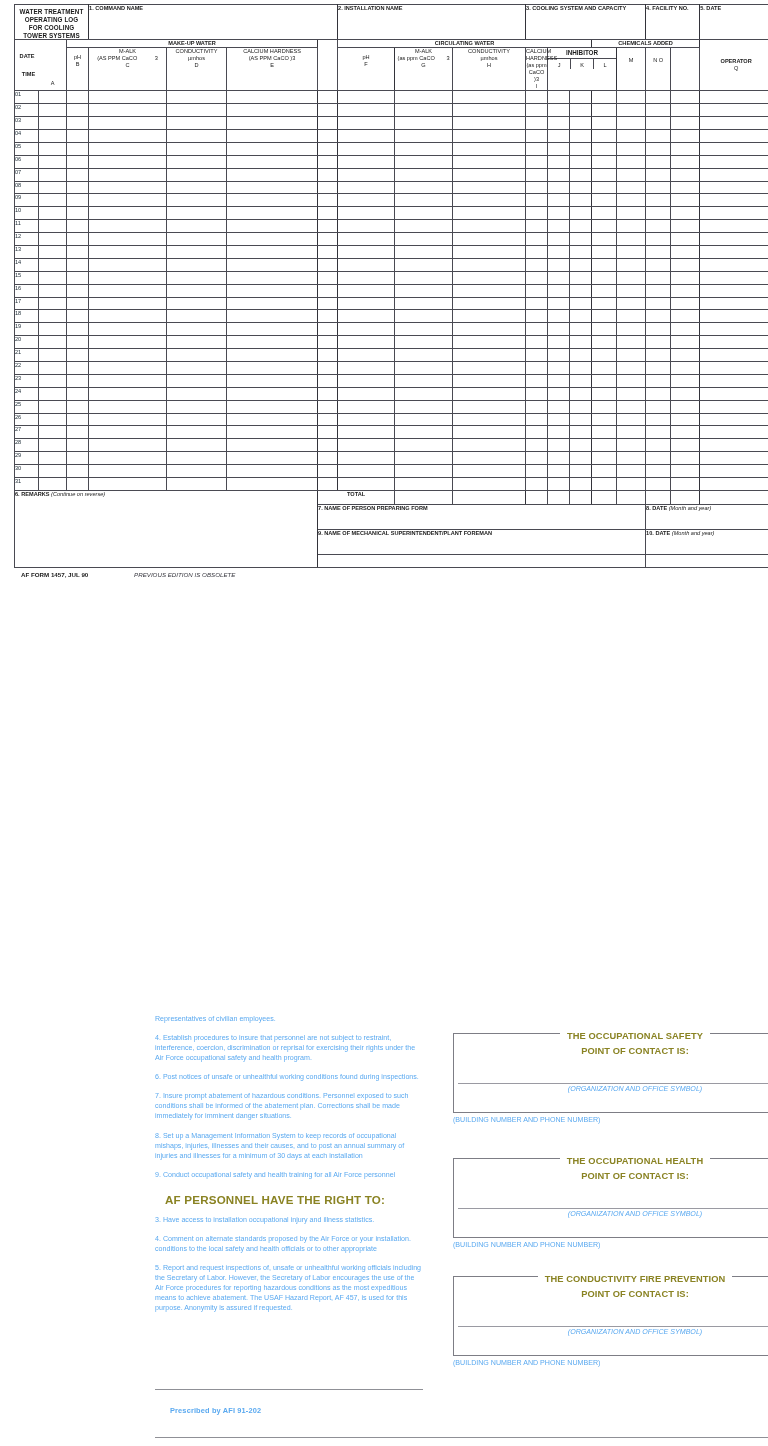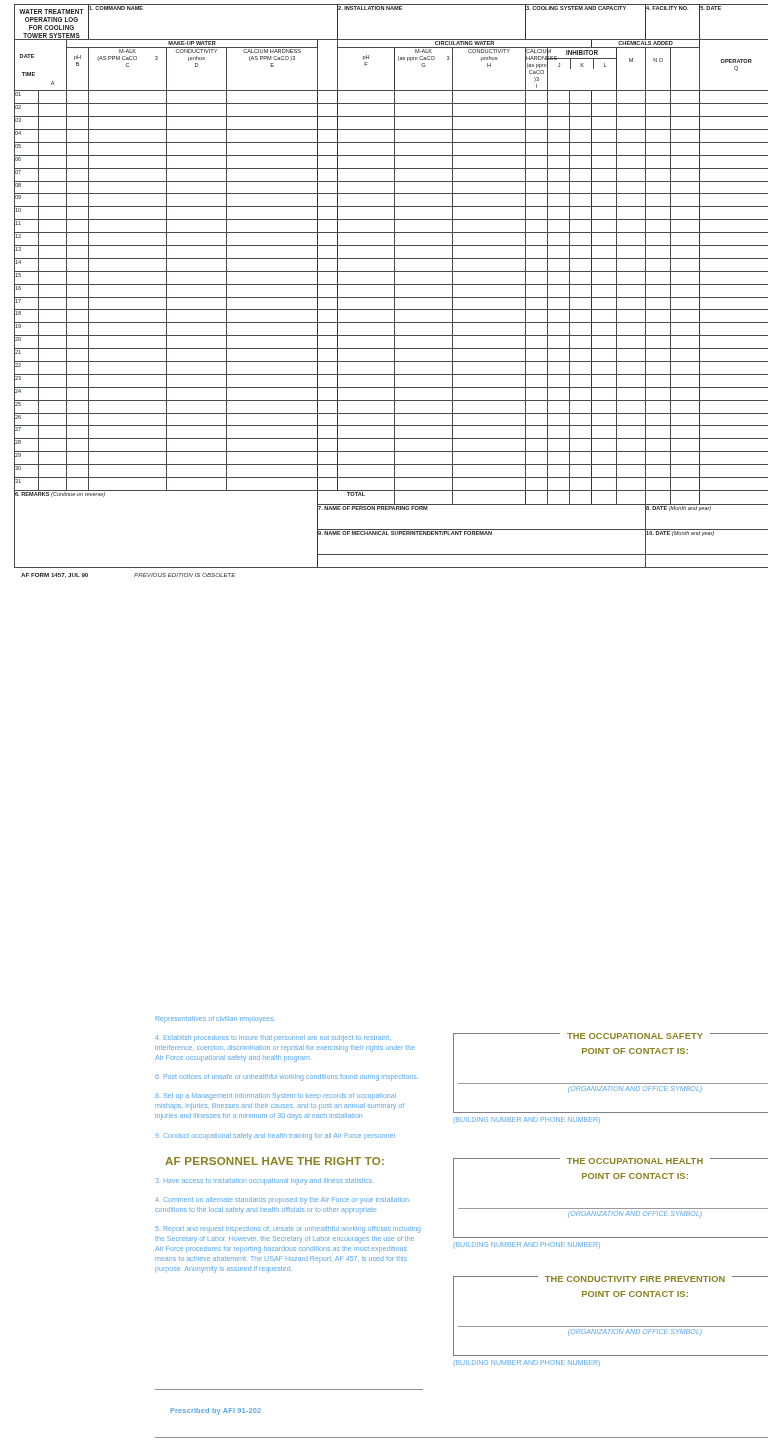--- a/index.html
+++ b/index.html
@@ -837,20 +837,21 @@
     <span class="obs">PREVIOUS EDITION IS OBSOLETE</span>
   </div>
 </div>
 
 <div id="poster">
   <div class="pleft">
     <div id="duties">
         <p>Representatives of civilian employees.</p>
         <p>4.  Establish procedures to insure that personnel are not subject to restraint, interference, coercion, discrimination or reprisal for exercising their rights under the Air Force occupational safety and health program.</p>
         <p>6.  Post notices of unsafe or unhealthful working conditions found during inspections.</p>
+        <p>7.  Insure prompt abatement of  hazardous conditions. Personnel exposed to such conditions shall be informed of the abatement plan. Corrections shall be made immediately for imminent danger situations.</p>
         <p>8.  Set up a Management Information System to keep records of occupational mishaps, injuries, illnesses and their causes, and to post an annual summary of injuries and illnesses for a minimum of 30 days at each installation</p>
         <p>9.  Conduct occupational safety and health training for all Air Force personnel</p>
       </div>
     <h3>AF PERSONNEL HAVE THE RIGHT TO:</h3>
     <div id="rights">
         <p>3.  Have access to installation occupational injury and illness statistics.</p>
         <p>4.  Comment on alternate standards proposed by the Air Force or your installation.<br>conditions to the local safety and health officials or to other appropriate</p>
         <p>5.  Report and request inspections of, unsafe or unhealthful working officials including the Secretary of Labor. However, the Secretary of Labor encourages the use of the Air Force procedures for reporting hazardous conditions as the most expeditious means to achieve abatement. The USAF Hazard Report, AF 457, is used for this purpose. Anonymity is assured if requested.</p>
       </div>
   </div>

